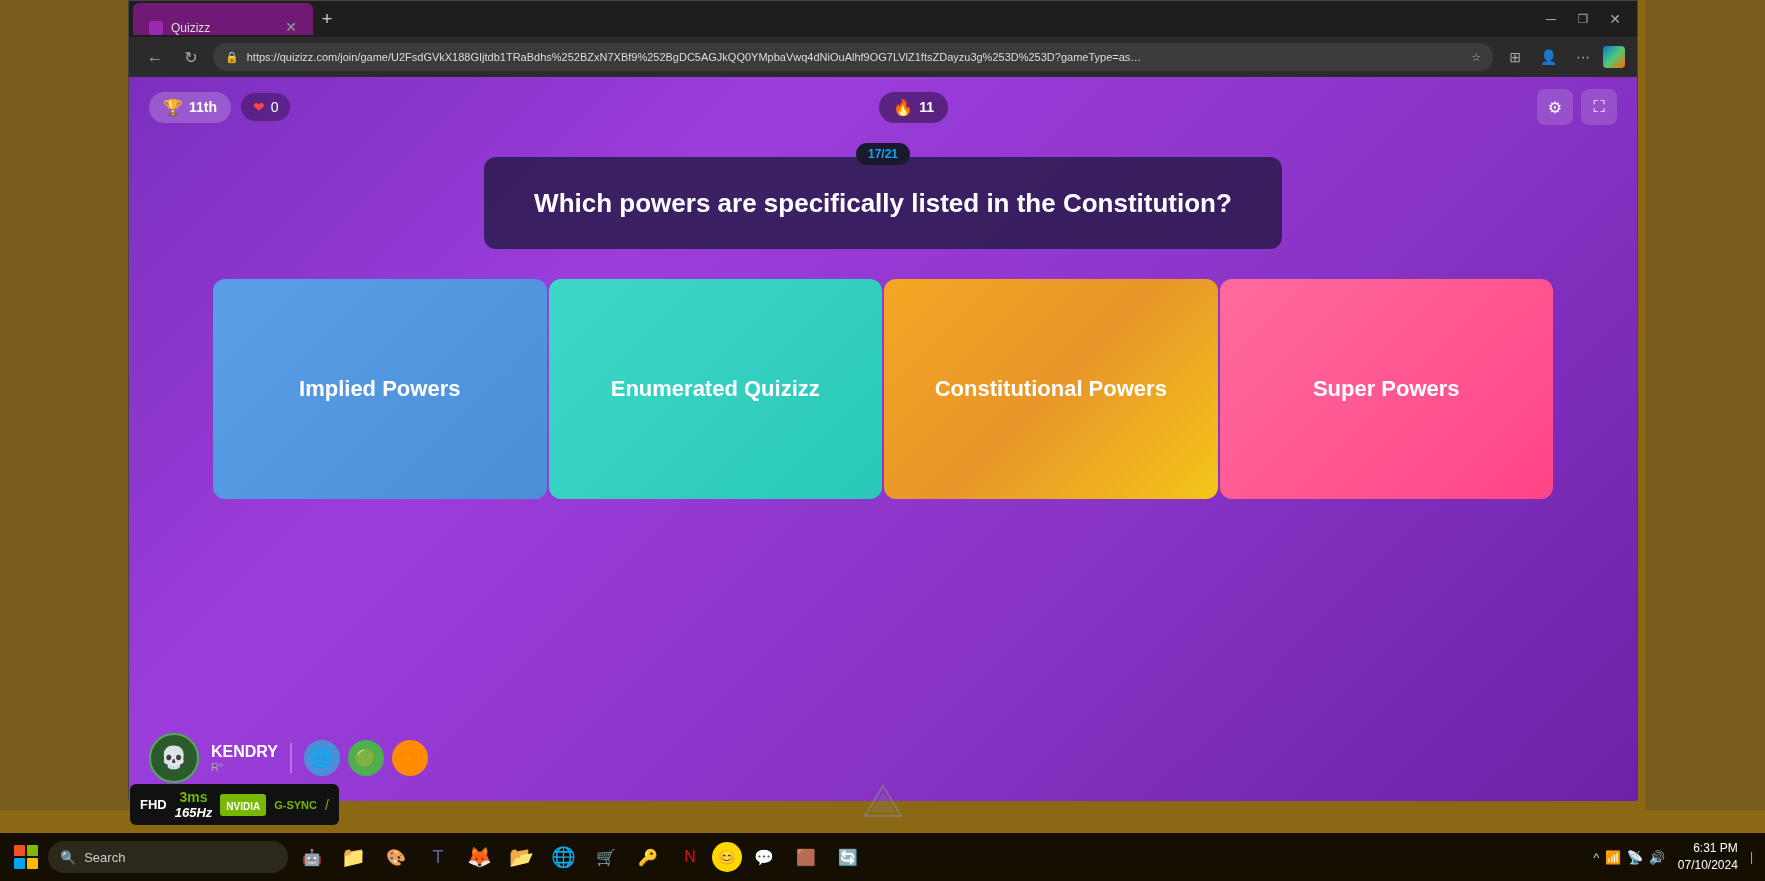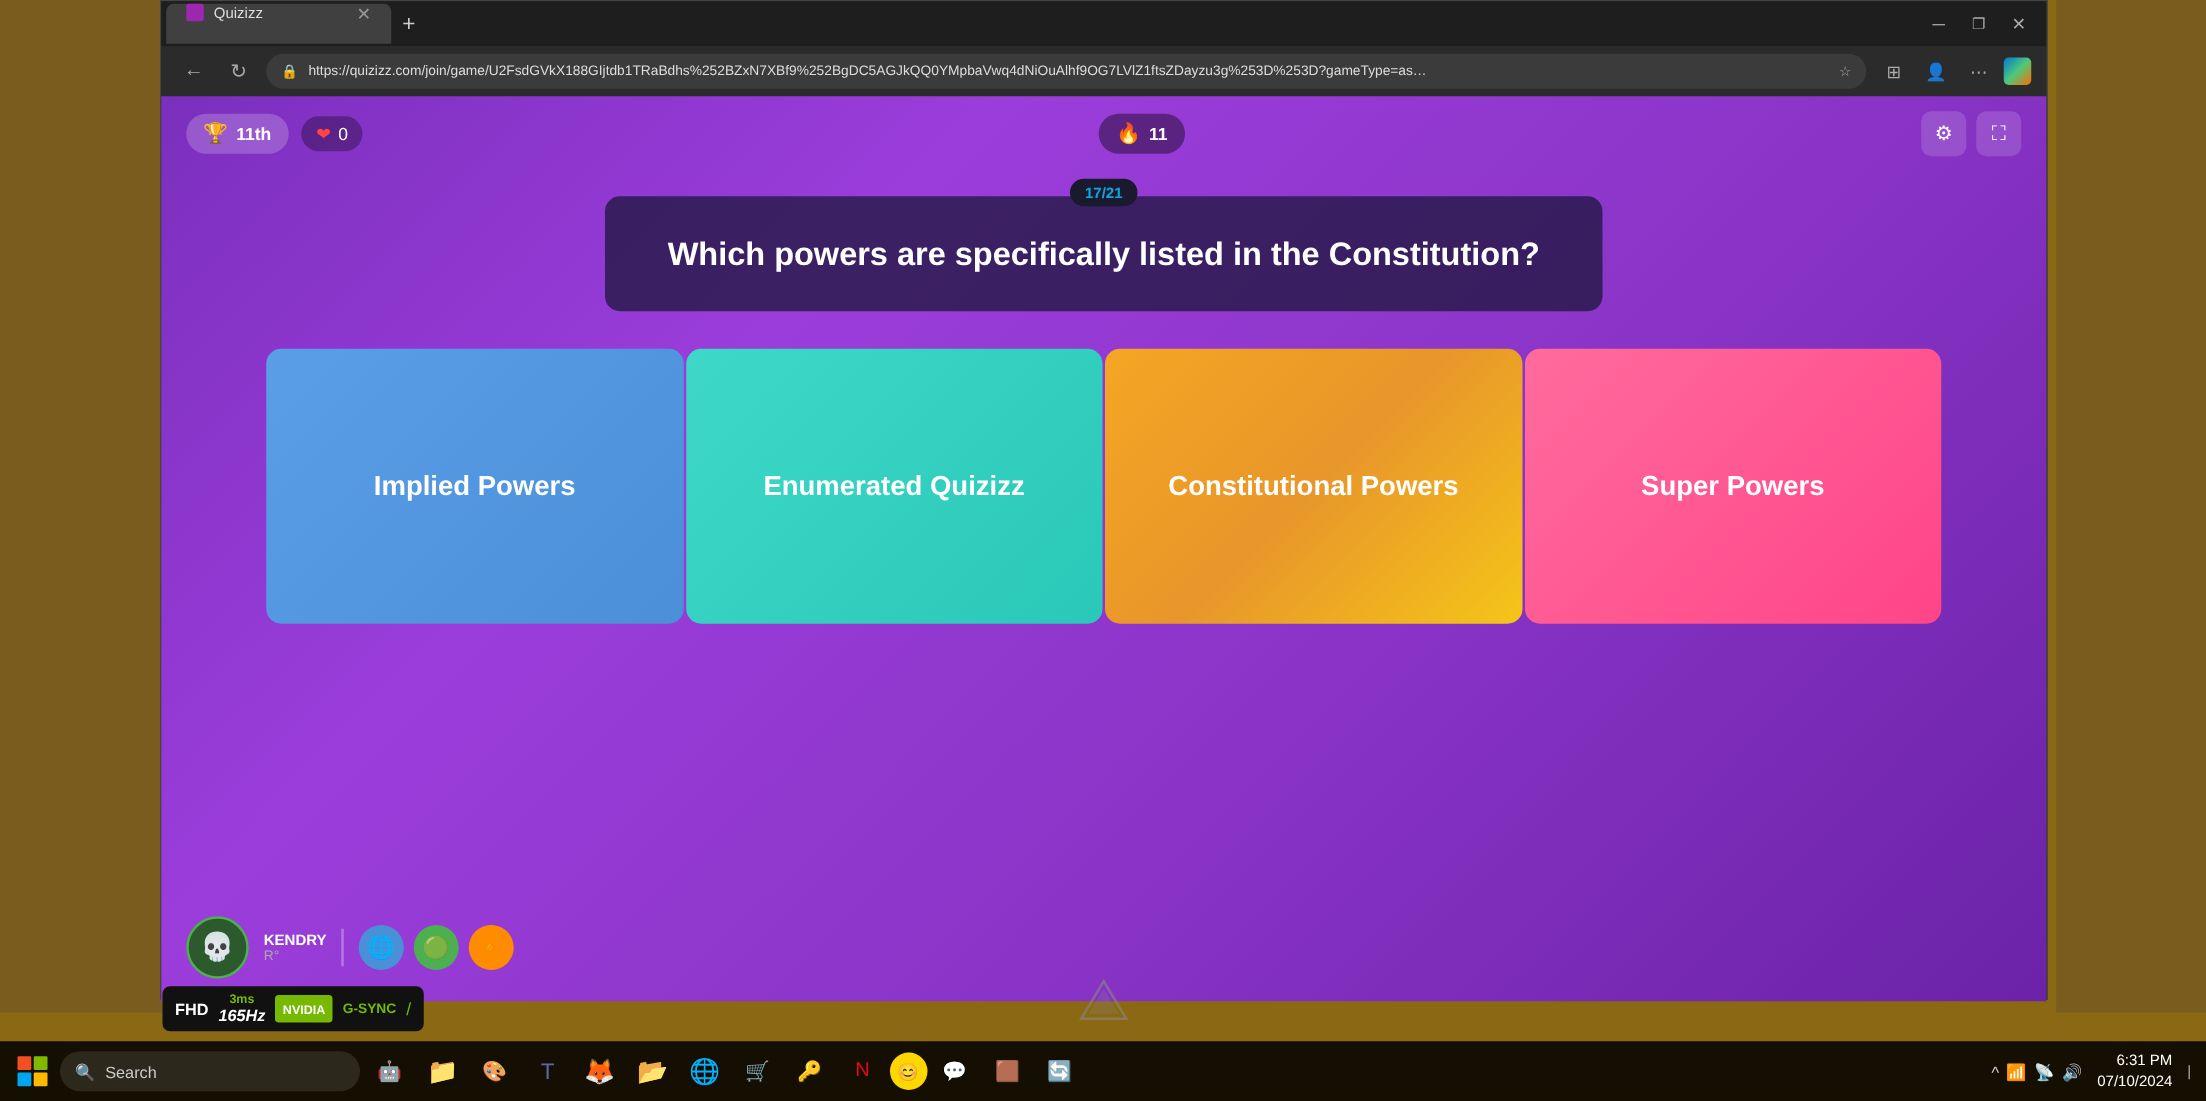--- a/index.html
+++ b/index.html
@@ -14,26 +14,26 @@
 
     .tab-bar {
       display: flex;
       align-items: center;
       height: 36px;
       background: #1e1e1e;
       padding: 0 8px;
     }
 
     .tab {
-      background: #404040;
+      background: #701a75;
       border-radius: 6px 6px 0 0;
       padding: 0 16px;
       height: 32px;
       display: flex;
-      align-items: flex-start;
+      align-items: flex-end;
       color: #ccc;
       font-size: 12px;
       gap: 8px;
       min-width: 180px;
     }
 
     .tab-favicon {
       width: 14px;
       height: 14px;
       background: #9c27b0;
@@ -561,37 +561,37 @@
         <div class="answer-card pink">
           <span>Super Powers</span>
         </div>
       </div>
 
       <div style="position:absolute;bottom:10px;left:0;width:100%;display:flex;align-items:center;padding:8px 20px;gap:12px;">
         <div class="player-avatar">
           <span style="font-size:22px;">💀</span>
         </div>
         <div>
-          <div style="color:white;font-size:12px;font-weight:bold;">KENDRY</div>
+          <div style="color:white;font-size:16px;font-weight:bold;">KENDRY</div>
           <div style="color:#aaa;font-size:11px;">R°</div>
         </div>
         <div class="divider"></div>
         <div class="power-ups">
           <div class="power-btn blue-power">🌐</div>
           <div class="power-btn green-power">🟢</div>
           <div class="power-btn orange-power">🔸</div>
         </div>
       </div>
     </div>
   </div>
 
   <div style="position:absolute;bottom:56px;left:130px;background:#111;border-radius:6px;padding:5px 10px;display:flex;align-items:center;gap:8px;">
     <span style="color:white;font-weight:bold;font-size:13px;">FHD</span>
     <div style="display:flex;flex-direction:column;align-items:center;">
-      <span style="color:#76B900;font-size:10px;font-weight:bold;">3ms</span>
+      <span style="color:#76B900;font-size:14px;font-weight:bold;">3ms</span>
       <span style="color:white;font-weight:bold;font-size:13px;font-style:italic;">165Hz</span>
     </div>
     <div style="background:#76B900;border-radius:3px;padding:2px 6px;">
       <span style="color:white;font-size:10px;font-weight:bold;">NVIDIA</span>
     </div>
     <span style="color:#76B900;font-size:11px;font-weight:bold;">G-SYNC</span>
     <span style="color:#76B900;font-size:14px;">/</span>
   </div>
 
   <div style="position:absolute;bottom:58px;left:50%;transform:translateX(-50%);opacity:0.6;">

